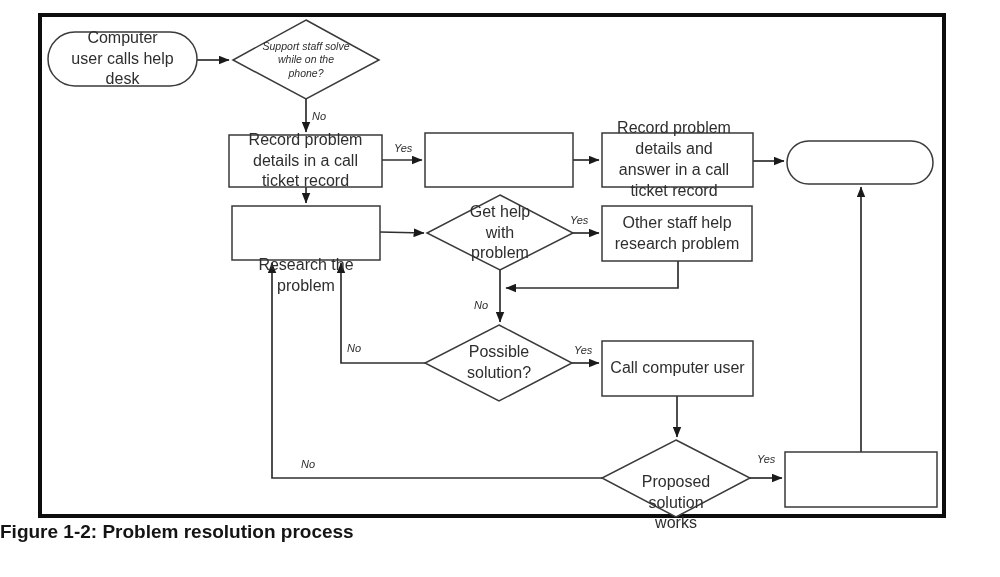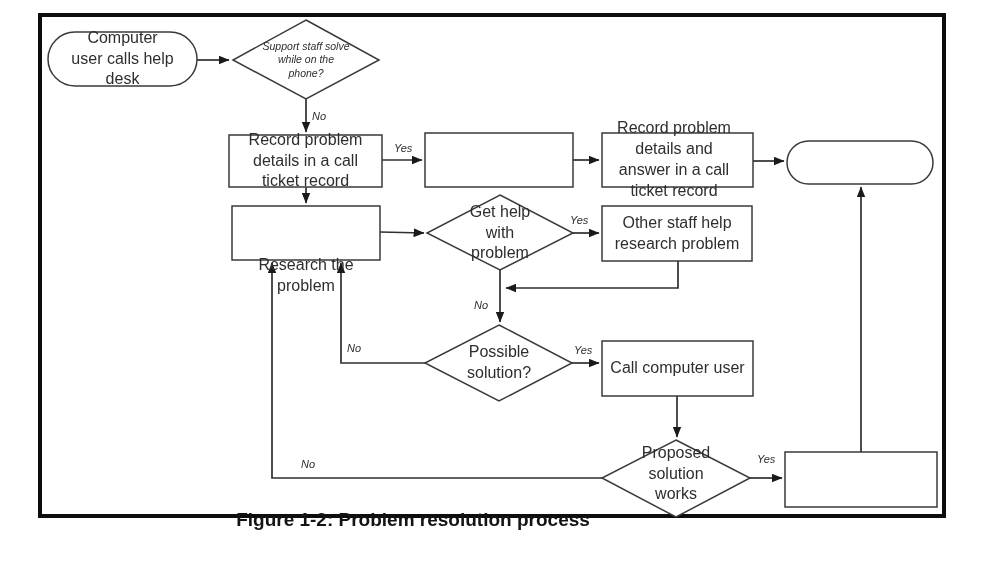--- a/index.html
+++ b/index.html
@@ -13,21 +13,21 @@
   }
   svg.wires{position:absolute;left:0;top:0;width:1000px;height:577px;}
   .node-label{
     position:absolute;display:flex;align-items:center;justify-content:center;
     text-align:center;font-size:16px;line-height:1.3;color:#2e2e2e;
   }
   .edge-label{
     position:absolute;font-size:11px;color:#2e2e2e;white-space:nowrap;font-style:italic;
   }
   .caption{
-    position:absolute;left:0;top:509px;width:826px;text-align:center;
+    position:absolute;left:0;top:521px;width:826px;
     font-size:19px;font-weight:bold;color:#141414;
   }
 </style>
 </head>
 <body>
 
 <div class="canvas">
 
   <div class="frame"></div>
 
@@ -87,21 +87,21 @@
   <div class="node-label" style="left:232px;top:206px;width:148px;height:44px;margin-top:48px;">Research the problem</div>
 
   <div class="node-label" style="left:464px;top:210px;width:72px;height:46px;">Get help with problem</div>
 
   <div class="node-label" style="left:602px;top:206px;width:150px;height:55px;padding:0 8px;box-sizing:border-box;">Other staff help research problem</div>
 
   <div class="node-label" style="left:468px;top:340px;width:62px;height:46px;">Possible solution?</div>
 
   <div class="node-label" style="left:602px;top:341px;width:151px;height:55px;">Call computer user</div>
 
-  <div class="node-label" style="left:636px;top:451px;width:80px;height:46px;">Proposed solution works</div>
+  <div class="node-label" style="left:636px;top:480px;width:80px;height:46px;">Proposed solution works</div>
 
 
   <div class="edge-label" style="left:312px;top:110px;">No</div>
   <div class="edge-label" style="left:394px;top:142px;">Yes</div>
   <div class="edge-label" style="left:570px;top:214px;">Yes</div>
   <div class="edge-label" style="left:474px;top:299px;">No</div>
   <div class="edge-label" style="left:347px;top:342px;">No</div>
   <div class="edge-label" style="left:574px;top:344px;">Yes</div>
   <div class="edge-label" style="left:757px;top:453px;">Yes</div>
   <div class="edge-label" style="left:301px;top:458px;">No</div>

